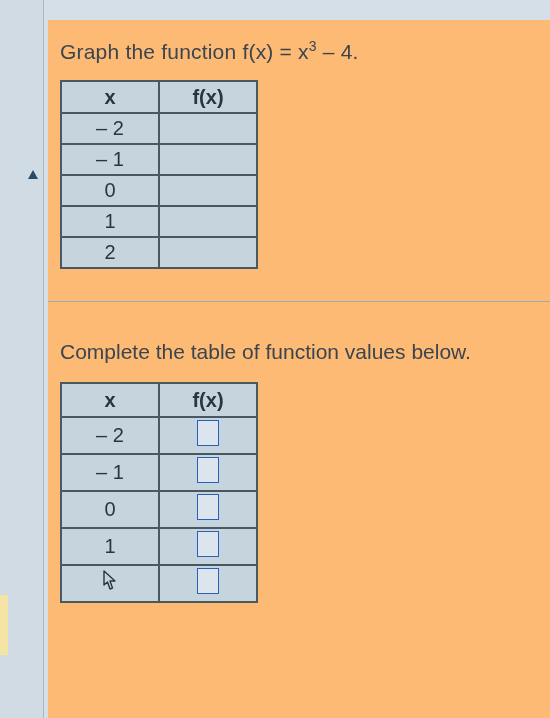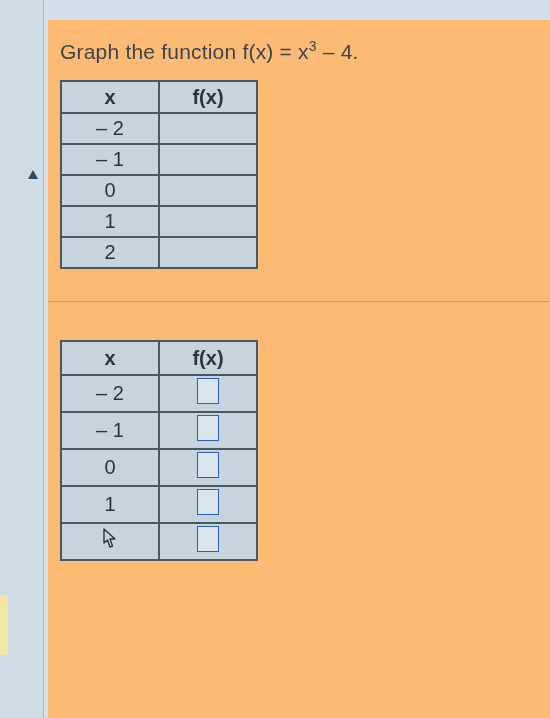--- a/index.html
+++ b/index.html
@@ -183,20 +183,21 @@
       </tr>
       <tr>
         <td class="col-x">2</td>
         <td class="col-fx"></td>
       </tr>
     </tbody>
   </table>
 
   <hr class="divider">
 
+  <div class="instruction-text">Complete the table of function values below.</div>
 
   <table class="input-table">
     <thead>
       <tr>
         <th class="col-x">x</th>
         <th class="col-fx">f(x)</th>
       </tr>
     </thead>
     <tbody>
       <tr>

